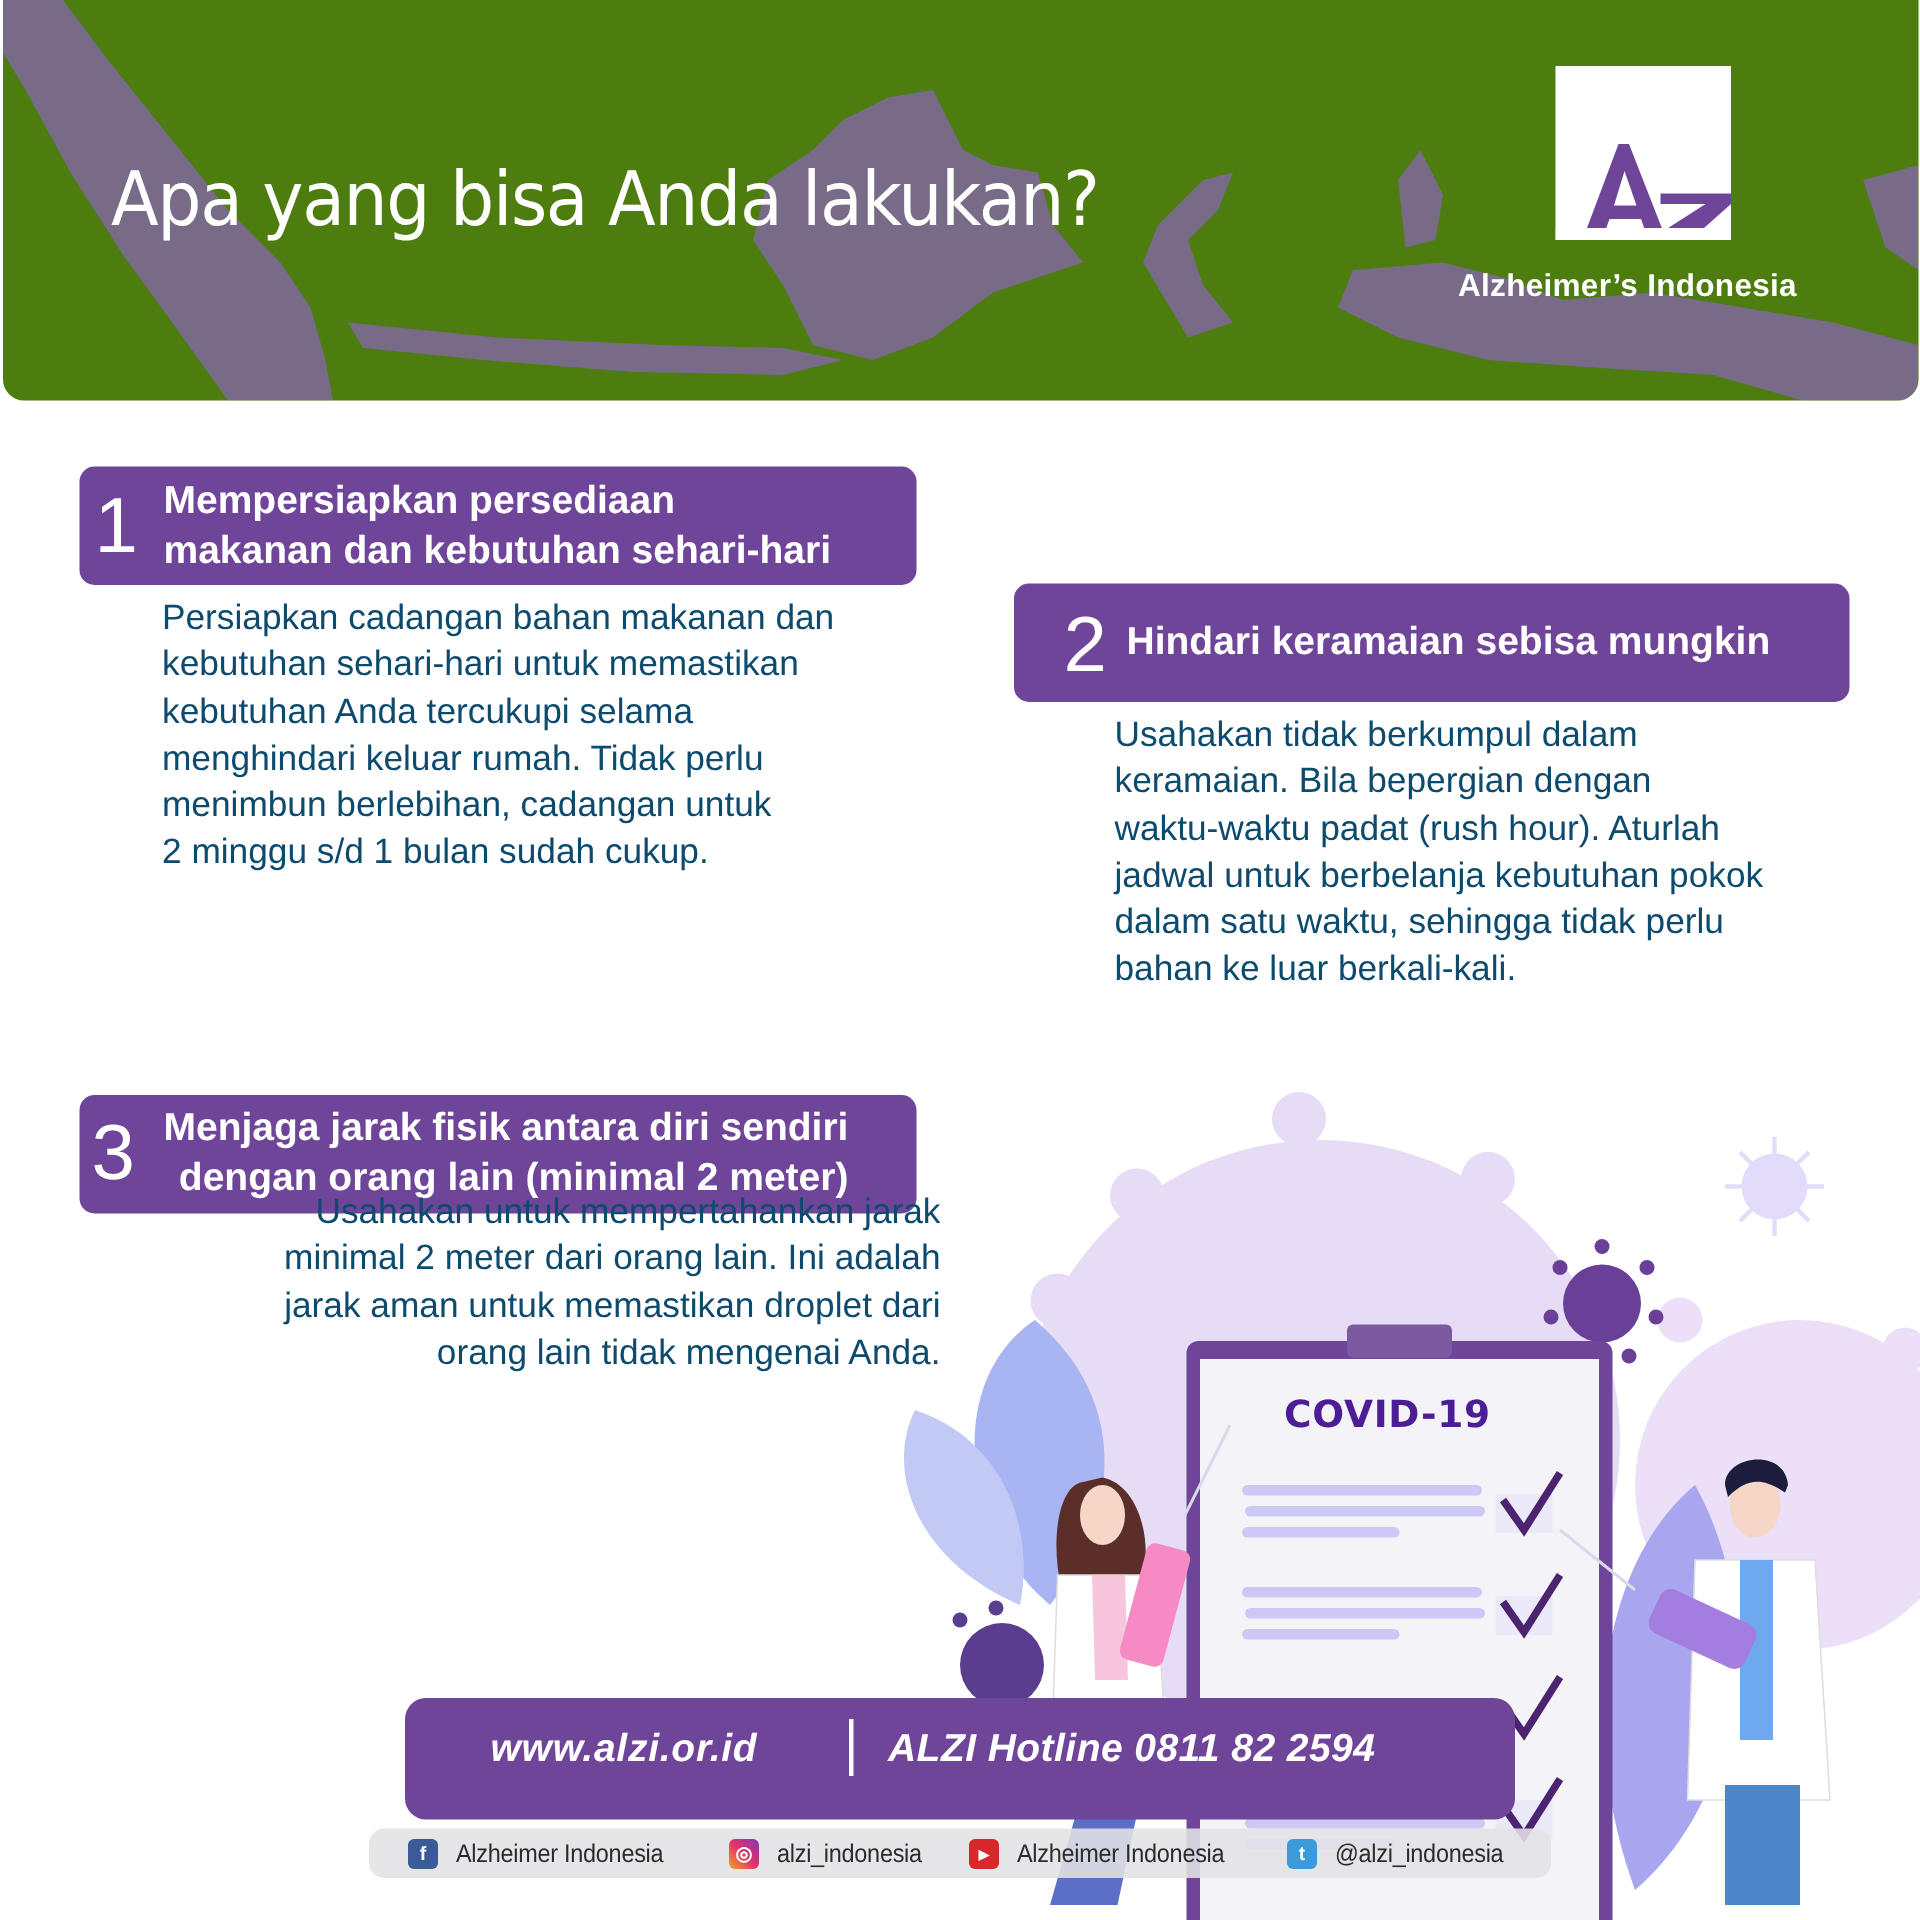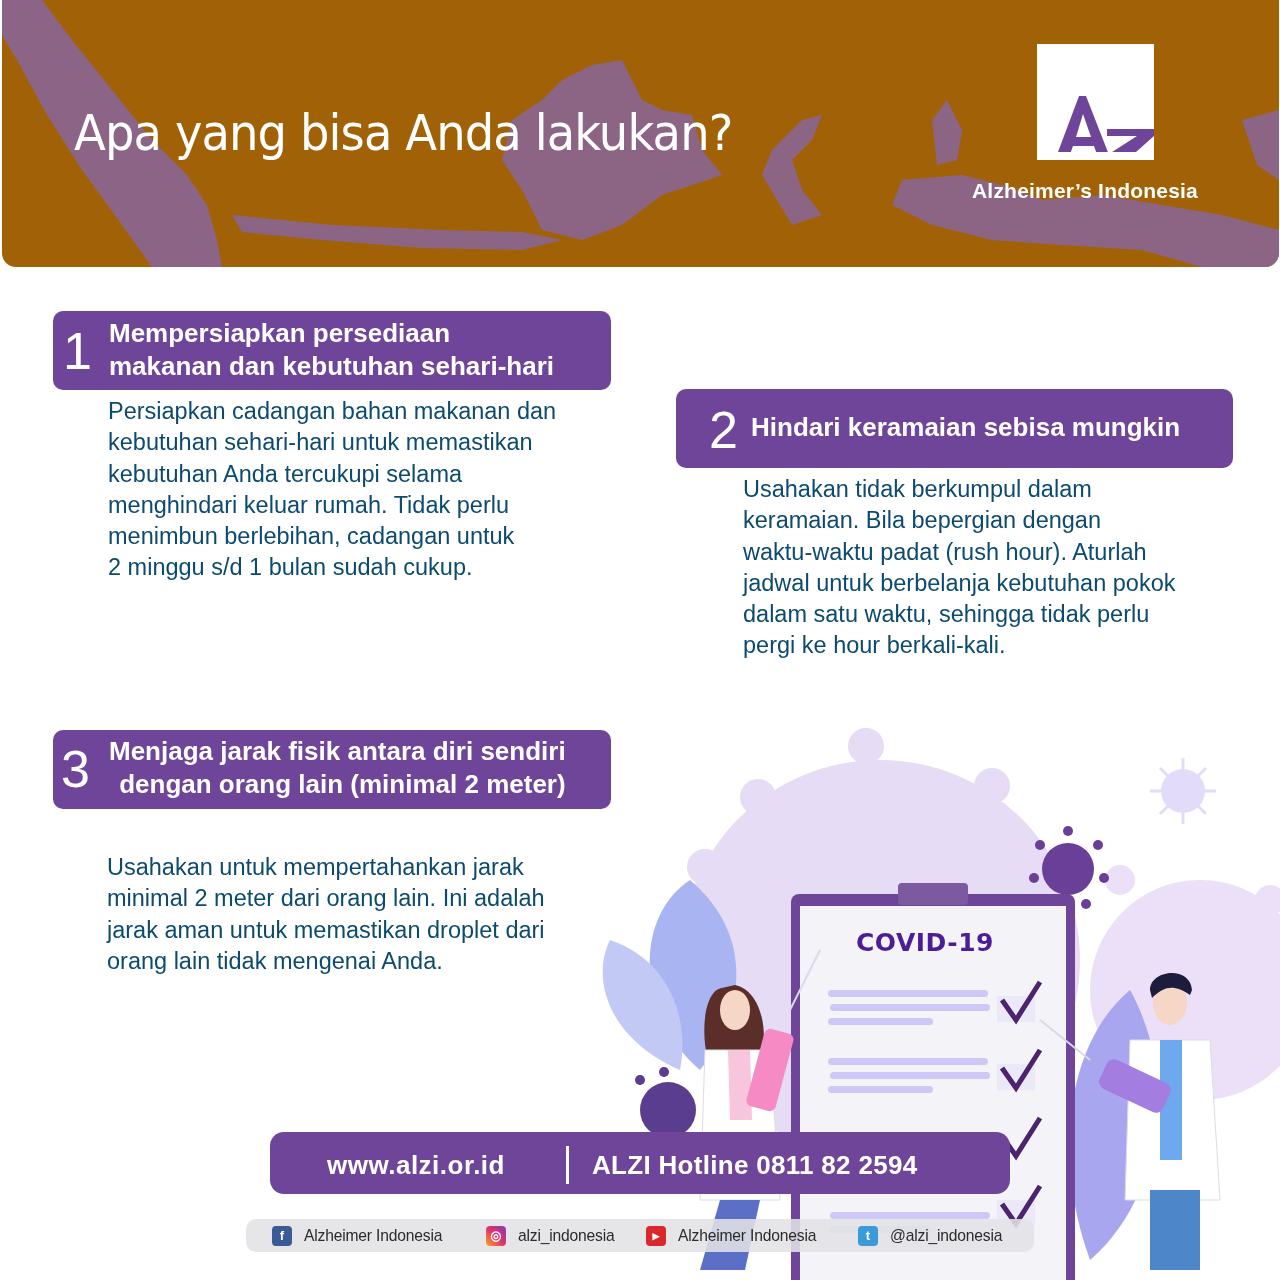--- a/index.html
+++ b/index.html
@@ -2,21 +2,21 @@
 <html><head>
 <meta charset="utf-8">
 <style>
   * { box-sizing: border-box; margin: 0; padding: 0; }
   html, body { width: 1280px; height: 1280px; background: #ffffff; overflow: hidden; }
   body { position: relative; font-family: "Liberation Sans", sans-serif; color: #1a1a1a; }
 
   
   .header {
     position: absolute; left: 2px; top: 0; width: 1277px; height: 267px;
-    background: #a16207; border-radius: 0 0 14px 14px; overflow: hidden;
+    background: #4d7c0f; border-radius: 0 0 14px 14px; overflow: hidden;
   }
   .header svg.map { position: absolute; left: 0; top: 0; }
   .header-title {
     position: absolute; left: 72px; top: 104px;
     font-family: "DejaVu Sans", sans-serif; font-size: 50px; font-weight: 400;
     color: #ffffff; letter-spacing: -1px; transform: scaleX(0.93); transform-origin: left;
   }
   .logo-box {
     position: absolute; left: 1035px; top: 44px; width: 117px; height: 116px; background: #ffffff;
   }
@@ -39,31 +39,31 @@
   .pill-2 { left: 676px; top: 389px; width: 557px; height: 79px; }
   .pill-2 .num { position: absolute; left: 33px; top: 15px; }
   .pill-2 .ptitle { position: absolute; left: 75px; top: 22px; }
   .pill-3 { left: 53px; top: 730px; width: 558px; height: 79px; }
   .pill-3 .num { position: absolute; left: 8px; top: 13px; }
   .pill-3 .ptitle { position: absolute; left: 56px; top: 5px; text-align: right; }
 
   .body-text { position: absolute; font-size: 23.5px; line-height: 31.3px; color: #0c4a6e; }
   .body-1 { left: 108px; top: 396px; width: 520px; }
   .body-2 { left: 723px; top: 474px; width: 520px; margin-left: 20px; }
-  .body-3 { left: 107px; top: 852px; width: 520px; }
+  .body-3 { left: 107px; top: 792px; width: 520px; text-align: right; }
   .body-text span { display: block; white-space: nowrap; }
 
   
   .illus { position: absolute; left: 0; top: 0; }
 
   
   .contact-bar {
-    position: absolute; left: 270px; top: 1132px; width: 740px; height: 62px;
+    position: absolute; left: 270px; top: 1132px; width: 740px; height: 81px;
     background: #6f4599; border-radius: 14px; display: flex; align-items: center;
-    color: #ffffff; font-weight: 700; font-size: 26px;
+    color: #ffffff; font-weight: 700; font-size: 26px; font-style: italic;
   }
   .contact-bar .website { position: absolute; left: 57px; top: 18px; letter-spacing: 0.5px; }
   .contact-bar .divider { position: absolute; left: 296px; top: 14px; width: 3px; height: 38px; background: #ffffff; }
   .contact-bar .hotline { position: absolute; left: 322px; top: 18px; letter-spacing: 0.3px; }
 
   
   .social-bar {
     position: absolute; left: 246px; top: 1219px; width: 788px; height: 33px;
     background: rgba(226,226,230,0.88); border-radius: 10px;
   }
@@ -229,21 +229,21 @@
   <div class="ptitle">
     <div>Hindari keramaian sebisa mungkin</div>
   </div>
 </div>
 <div class="body-text body-2">
   <span>Usahakan tidak berkumpul dalam</span>
   <span>keramaian. Bila bepergian dengan</span>
   <span>waktu-waktu padat (rush hour). Aturlah</span>
   <span>jadwal untuk berbelanja kebutuhan pokok</span>
   <span>dalam satu waktu, sehingga tidak perlu</span>
-  <span>pergi ke hour berkali-kali.</span>
+  <span>bahan ke luar berkali-kali.</span>
 </div>
 
 <div class="pill pill-3">
   <span class="num">3</span>
   <div class="ptitle">
     <div>Menjaga jarak fisik antara diri sendiri</div>
     <div>dengan orang lain (minimal 2 meter)</div>
   </div>
 </div>
 <div class="body-text body-3">

